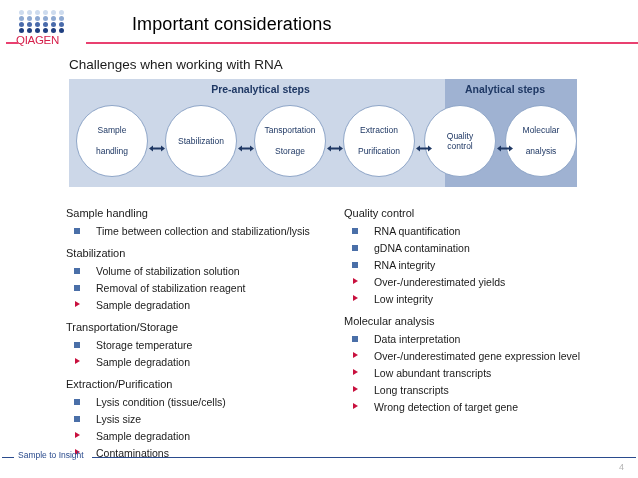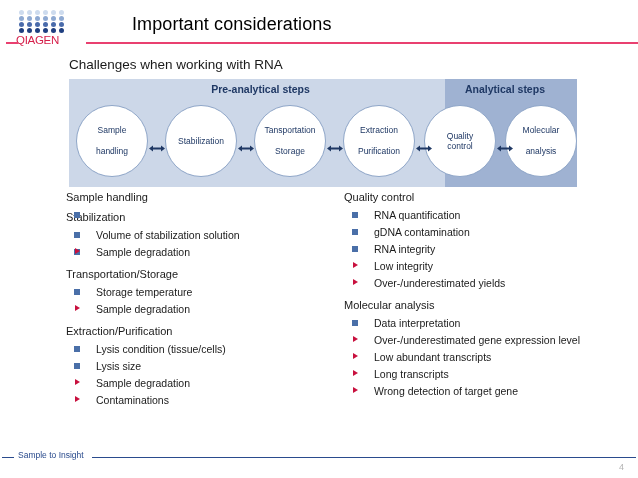--- a/index.html
+++ b/index.html
@@ -131,21 +131,21 @@
   .col { position: absolute; top: 190px; }
   #col-left  { left: 66px;  width: 290px; }
   #col-right { left: 344px; width: 290px; }
 
   .group-title {
     font-size: 11px;
     color: #1a1a1a;
     margin: 6px 0 3px 0;
     line-height: 14px;
   }
-  .group-title.first { margin-top: 0; }
+  .group-title.first { margin-top: 16px; }
 
   ul.bullets { list-style: none; }
   ul.bullets li {
     position: relative;
     padding-left: 30px;
     font-size: 10.5px;
     line-height: 17px;
     color: #1a1a1a;
     white-space: nowrap;
   }
@@ -281,26 +281,26 @@
     <div class="arrow" style="left:428px;">
       <svg width="16" height="7" viewBox="0 0 16 7">
           <path d="M0 3.5 L4 0.5 L4 2.5 L12 2.5 L12 0.5 L16 3.5 L12 6.5 L12 4.5 L4 4.5 L4 6.5 Z" fill="#1F3864"></path>
         </svg>
     </div>
   </div>
 
   <div id="col-left" class="col">
       <div class="group-title first">Sample handling</div>
       <ul class="bullets">
-        <li><span class="bullet-sq"></span></li>
+        <li><span class="bullet-sq"></span><span>Time between collection and stabilization/lysis</span></li>
       </ul>
       <div class="group-title">Stabilization</div>
       <ul class="bullets">
         <li><span class="bullet-sq"></span><span>Volume of stabilization solution</span></li>
-        <li><span class="bullet-sq"></span></li>
+        <li><span class="bullet-sq"></span><span>Removal of stabilization reagent</span></li>
         <li><span class="bullet-tri"></span><span>Sample degradation</span></li>
       </ul>
       <div class="group-title">Transportation/Storage</div>
       <ul class="bullets">
         <li><span class="bullet-sq"></span><span>Storage temperature</span></li>
         <li><span class="bullet-tri"></span><span>Sample degradation</span></li>
       </ul>
       <div class="group-title">Extraction/Purification</div>
       <ul class="bullets">
         <li><span class="bullet-sq"></span><span>Lysis condition (tissue/cells)</span></li>
@@ -308,22 +308,22 @@
         <li><span class="bullet-tri"></span><span>Sample degradation</span></li>
         <li><span class="bullet-tri"></span><span>Contaminations</span></li>
       </ul>
     </div>
   <div id="col-right" class="col">
       <div class="group-title first">Quality control</div>
       <ul class="bullets">
         <li><span class="bullet-sq"></span><span>RNA quantification</span></li>
         <li><span class="bullet-sq"></span><span>gDNA contamination</span></li>
         <li><span class="bullet-sq"></span><span>RNA integrity</span></li>
+        <li><span class="bullet-tri"></span><span>Over-/underestimated yields</span></li>
         <li><span class="bullet-tri"></span><span>Low integrity</span></li>
-        <li><span class="bullet-tri"></span><span>Over-/underestimated yields</span></li>
       </ul>
       <div class="group-title">Molecular analysis</div>
       <ul class="bullets">
         <li><span class="bullet-sq"></span><span>Data interpretation</span></li>
         <li><span class="bullet-tri"></span><span>Over-/underestimated gene expression level</span></li>
         <li><span class="bullet-tri"></span><span>Low abundant transcripts</span></li>
         <li><span class="bullet-tri"></span><span>Long transcripts</span></li>
         <li><span class="bullet-tri"></span><span>Wrong detection of target gene</span></li>
       </ul>
     </div>

